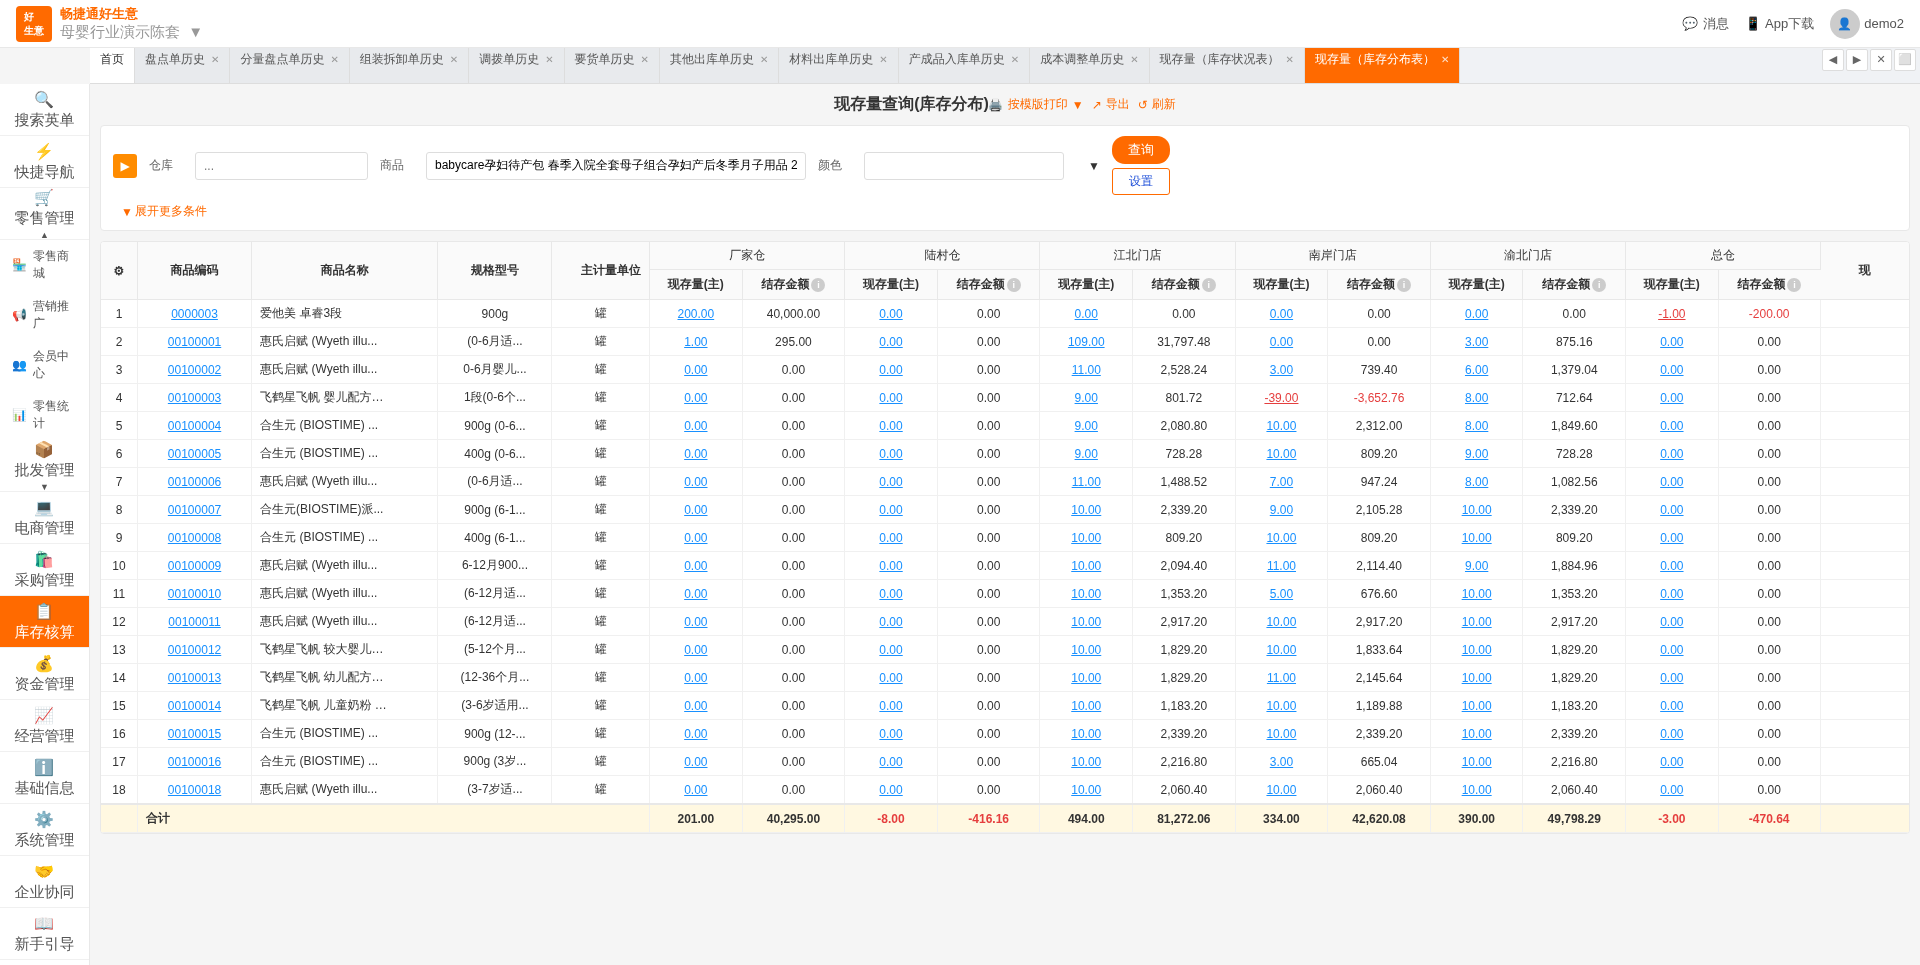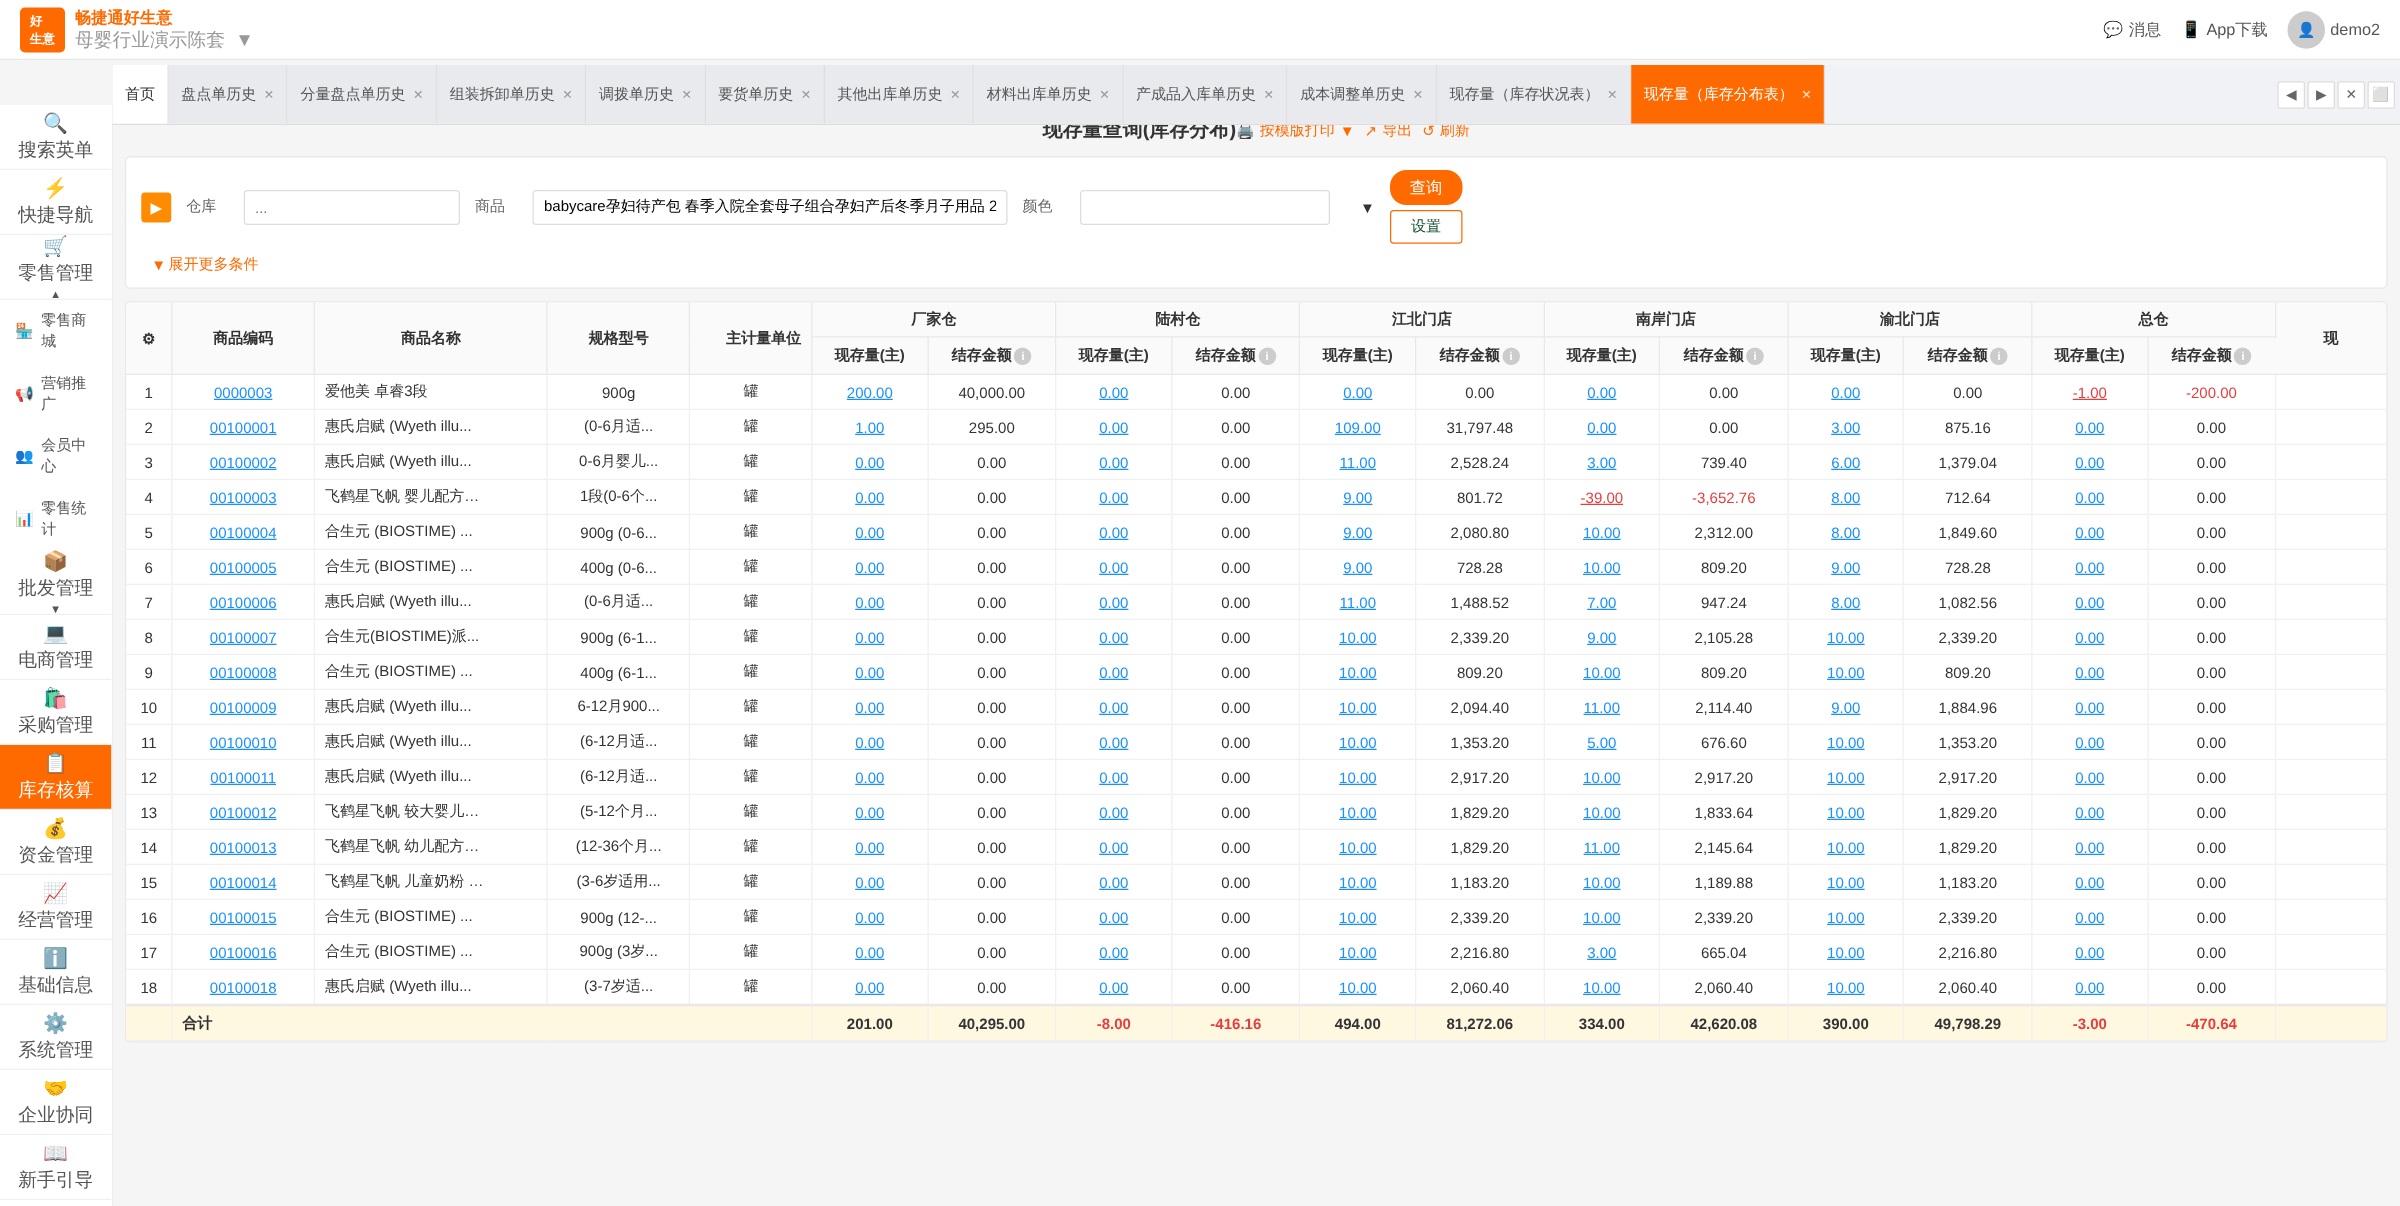--- a/index.html
+++ b/index.html
@@ -57,21 +57,21 @@
       display: flex;
       align-items: center;
       justify-content: center;
       color: #fff;
       font-size: 14px;
     }
 
     
     .tabs-bar {
       position: fixed;
-      top: 52px;
+      top: 36px;
       left: 90px;
       right: 0;
       height: 48px;
       background: #f0f2f5;
       display: flex;
       align-items: center;
       overflow: hidden;
       z-index: 99;
       border-bottom: 1px solid #ddd;
     }
@@ -265,21 +265,21 @@
       background: #ff6a00;
       color: #fff;
       border: none;
       border-radius: 13px;
       padding: 5px 16px;
       cursor: pointer;
       font-size: 13px;
     }
     .btn-settings {
       background: #fff;
-      color: #14532d;
+      color: #1d4ed8;
       border: 1px solid #ff6a00;
       border-radius: 3px;
       padding: 4px 12px;
       cursor: pointer;
       font-size: 12px;
     }
     .filter-actions {
       display: flex;
       flex-direction: column;
       gap: 4px;
@@ -306,21 +306,21 @@
       font-weight: 600;
       white-space: nowrap;
       color: #333;
     }
     thead tr th:last-child { border-right: none; }
     .th-group {
       background: #fafafa;
       text-align: center;
       border-bottom: 1px solid #e8e8e8;
       border-right: 1px solid #e8e8e8;
-      font-weight: 700;
+      font-weight: 400;
       padding: 5px 4px;
       color: #333;
     }
     tbody tr td {
       border-bottom: 1px solid #f0f0f0;
       border-right: 1px solid #f0f0f0;
       padding: 5px 8px;
       text-align: center;
       white-space: nowrap;
     }

